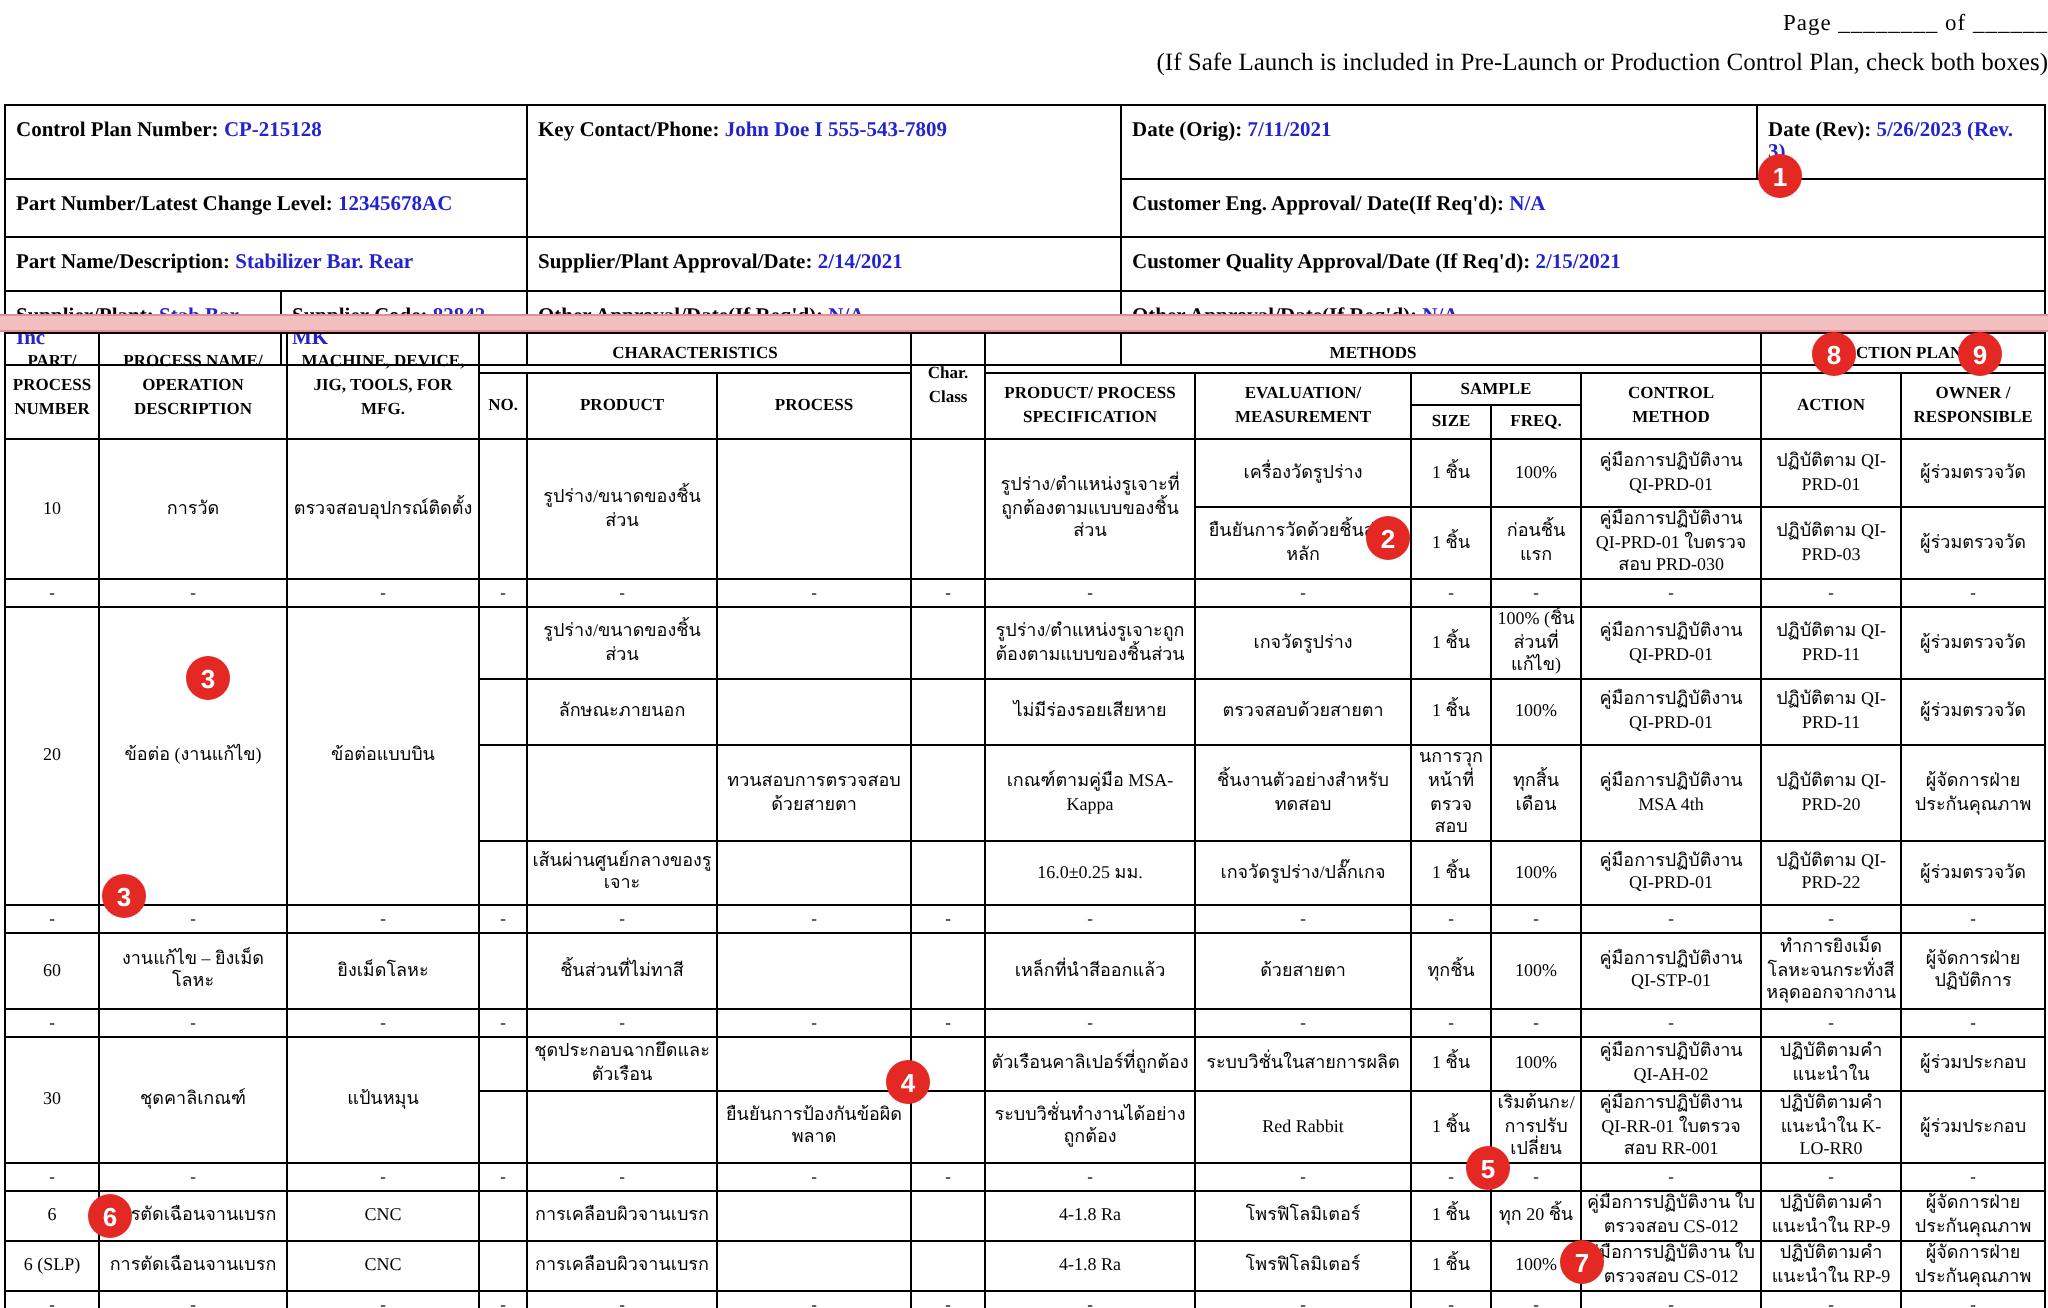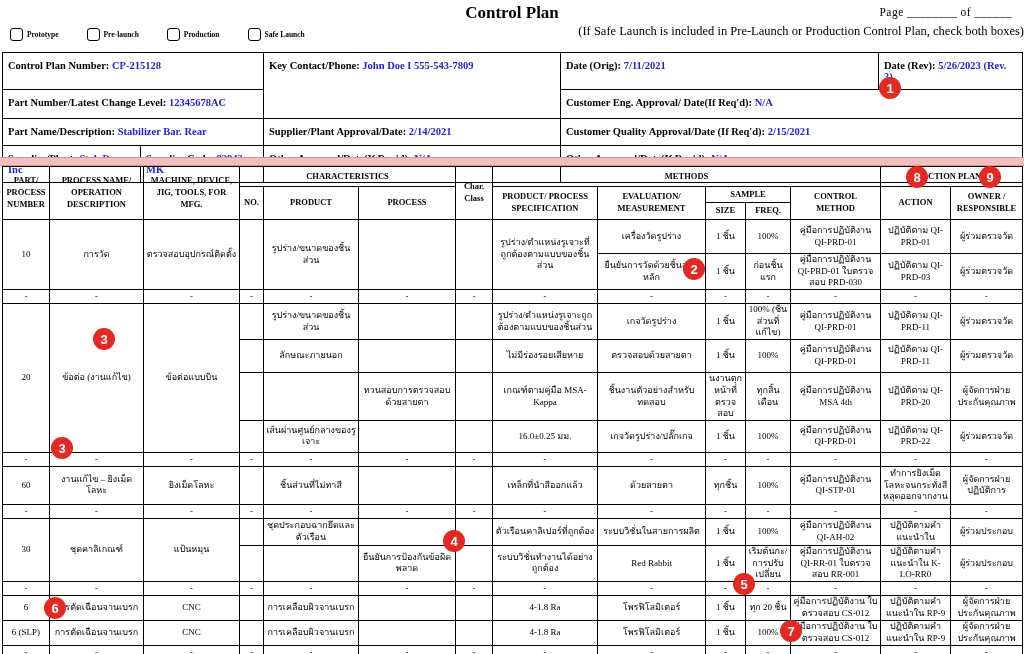--- a/index.html
+++ b/index.html
@@ -4,21 +4,21 @@
 <style>
   html,body{margin:0;padding:0;background:#fff;}
   body{width:1024px;height:654px;position:relative;overflow:hidden;
        font-family:"Liberation Serif","DejaVu Serif",serif;color:#000;}
   .page{position:absolute;inset:0;}
 
   
   .doc-title{position:absolute;top:3px;left:0;right:0;text-align:center;
              font-weight:bold;font-size:17px;}
   .doc-subtitle{position:absolute;top:24px;left:0;right:0;text-align:right;font-size:12.5px;}
-  .page-line{position:absolute;top:6px;right:12px;font-size:11.5px;letter-spacing:.5px;}
+  .page-line{position:absolute;top:6px;right:0;font-size:11.5px;letter-spacing:.5px;}
   .checkboxes{position:absolute;top:28px;left:10px;display:flex;gap:28px;align-items:center;}
   .checkbox-item{display:flex;align-items:center;gap:4px;}
   .checkbox-box{width:11px;height:11px;border:1.4px solid #000;border-radius:3px;background:#fff;}
   .checkbox-label{font-size:7.5px;font-weight:bold;}
 
   
   .info-table{position:absolute;top:52px;left:2px;width:1020px;border-collapse:collapse;table-layout:fixed;}
   .info-table td{border:1px solid #000;padding:7px 5px;font-size:10.5px;font-weight:bold;
                  vertical-align:top;overflow:hidden;}
   .value{color:#2323cf;}
@@ -41,42 +41,23 @@
   
   .circle{position:absolute;width:22px;height:22px;border-radius:50%;background:#e42823;
           color:#fff;font-family:"Liberation Sans","DejaVu Sans",sans-serif;font-weight:bold;
           font-size:13px;display:flex;align-items:center;justify-content:center;z-index:20;}
 </style>
 </head>
 <body>
 
 <div class="page">
 
-  <div class="doc-title">Control Plan</div>
   <div class="doc-subtitle">(If Safe Launch is included in Pre-Launch or Production Control Plan, check both boxes)</div>
   <div class="page-line">Page ________ of ______</div>
 
-  <div class="checkboxes">
-    <div class="checkbox-item">
-      <span class="checkbox-box"></span>
-      <span class="checkbox-label">Prototype</span>
-    </div>
-    <div class="checkbox-item">
-      <span class="checkbox-box"></span>
-      <span class="checkbox-label">Pre-launch</span>
-    </div>
-    <div class="checkbox-item">
-      <span class="checkbox-box"></span>
-      <span class="checkbox-label">Production</span>
-    </div>
-    <div class="checkbox-item">
-      <span class="checkbox-box"></span>
-      <span class="checkbox-label">Safe Launch</span>
-    </div>
-  </div>
 
   <table class="info-table">
     <colgroup>
         <col style="width:138px">
         <col style="width:123px">
         <col style="width:297px">
         <col style="width:318px">
         <col style="width:144px">
       </colgroup>
     <tbody>
@@ -230,21 +211,21 @@
           <td>ปฏิบัติตาม QI-PRD-11</td>
           <td>ผู้ร่วมตรวจวัด</td>
         </tr>
         <tr style="height: 35px;">
           <td></td>
           <td></td>
           <td>ทวนสอบการตรวจสอบด้วยสายตา</td>
           <td></td>
           <td>เกณฑ์ตามคู่มือ MSA-Kappa</td>
           <td>ชิ้นงานตัวอย่างสำหรับทดสอบ</td>
-          <td>นงานตุกหน้าที่ตรวจสอบ</td>
+          <td>นการวุกหน้าที่ตรวจสอบ</td>
           <td>ทุกสิ้นเดือน</td>
           <td>คู่มือการปฏิบัติงาน MSA 4th</td>
           <td>ปฏิบัติตาม QI-PRD-20</td>
           <td>ผู้จัดการฝ่ายประกันคุณภาพ</td>
         </tr>
         <tr style="height: 32px;">
           <td></td>
           <td>เส้นผ่านศูนย์กลางของรูเจาะ</td>
           <td></td>
           <td></td>

